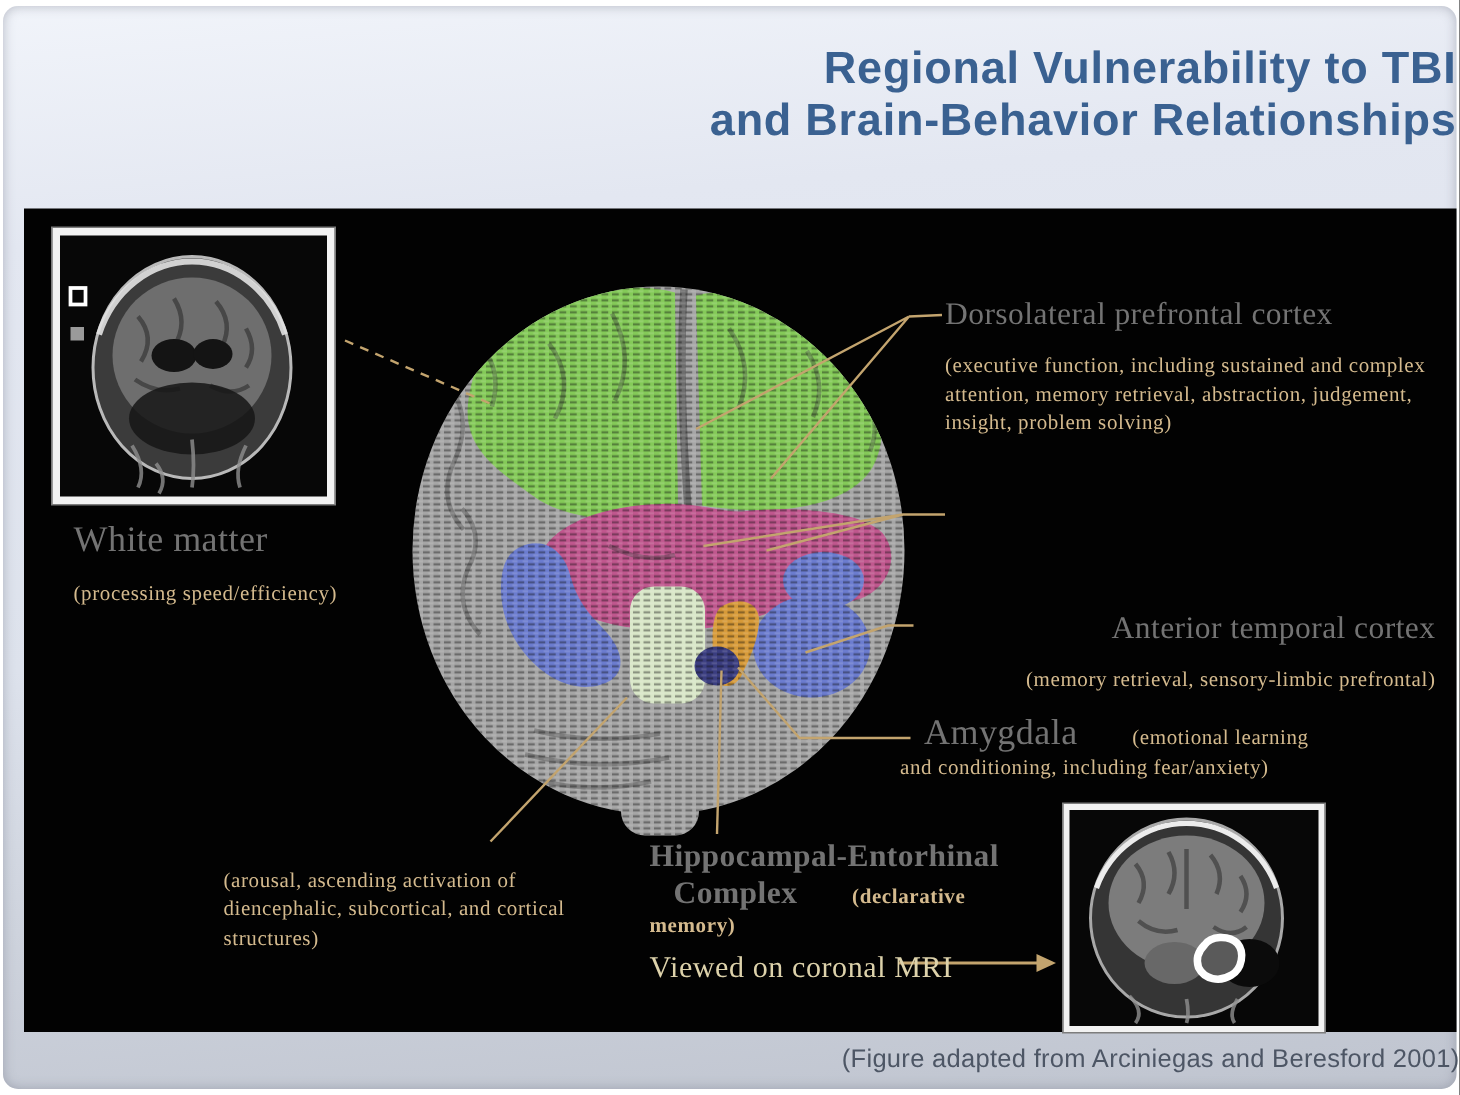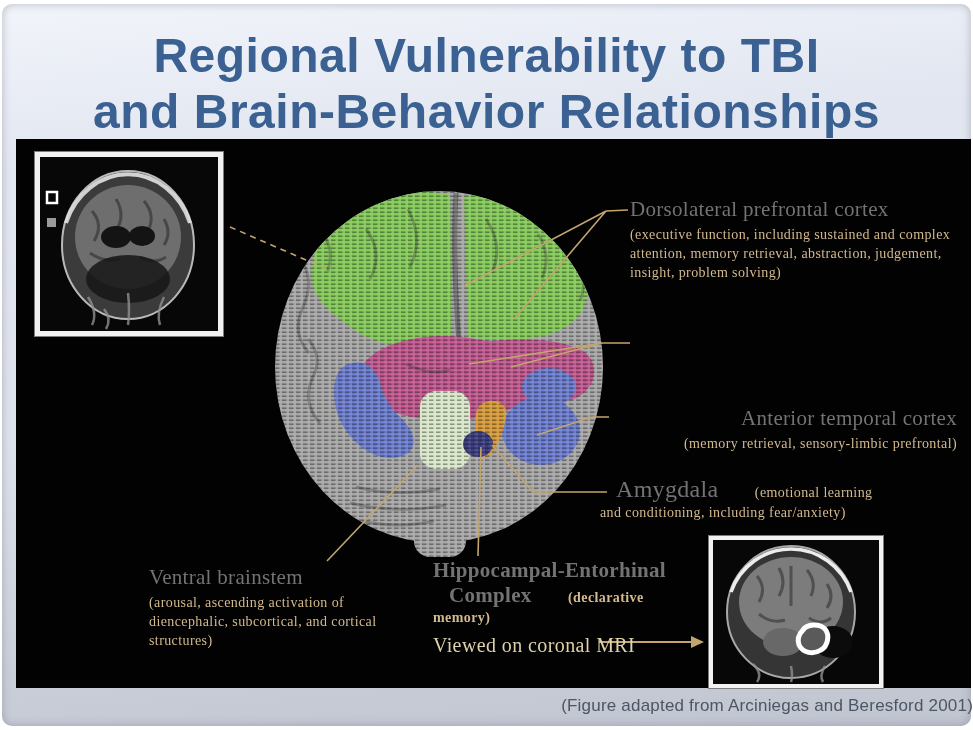--- a/index.html
+++ b/index.html
@@ -7,43 +7,43 @@
     width:973px;height:730px;position:relative;background:#ffffff;
     font-family:"Liberation Sans",sans-serif;overflow:hidden;
   }
   .slide{
     position:absolute;left:2px;top:4px;width:969px;height:722px;
     border-radius:10px;
     background:linear-gradient(175deg,#f1f4fa 0%,#e3e7f1 20%,#dde2ec 55%,#cdd2dc 78%,#bfc4cf 100%);
     box-shadow:inset 0 0 8px rgba(110,116,130,.45);
   }
   .title{
-    position:absolute;left:0;top:24px;width:100%;text-align:center;
-    font-weight:bold;font-size:48px;line-height:1.17;color:#3a6191;
+    position:absolute;left:0;top:24px;width:100%;text-align:right;
+    font-weight:bold;font-size:30px;line-height:1.17;color:#3a6191;
     letter-spacing:.5px;
   }
   .panel{
     position:absolute;left:14px;top:135px;width:955px;height:549px;
     background:#020202;
   }
   .diagram{position:absolute;left:0;top:0;}
   .mri{
     position:absolute;background:#070707;border:5px solid #f2f2f2;
     box-shadow:0 0 0 1px #7d7d7d;
   }
   .mri.tl{left:19px;top:13px;width:178px;height:174px;}
   .mri.br{left:693px;top:397px;width:166px;height:144px;border-width:4px;}
   .lbl{position:absolute;color:#e7d4a0;}
   .lbl .h{
     font-family:"Liberation Serif",serif;font-size:21px;line-height:1.18;
     color:#737373;letter-spacing:.3px;
   }
   .lbl .b{
     font-family:"Liberation Serif",serif;font-size:14px;line-height:1.38;
-    color:#d4ba8e;letter-spacing:.4px;margin-top:3px;
+    color:#d4ba8e;letter-spacing:.4px;margin-top:13px;
   }
   .lbl .h.big{font-size:24px;}
   .lbl .b.inline, .lbl .h.inline{display:inline;margin:16px;}
   .lbl-dorsolateral{left:614px;top:58px;width:322px;}
   .lbl-orbitofrontal{left:616px;top:192px;width:330px;}
   .lbl-anterior{left:596px;top:267px;width:345px;text-align:right;}
   .lbl-amygdala{left:584px;top:336px;width:276px;}
   .lbl-whitematter{left:33px;top:207px;width:300px;}
   .lbl-ventral{left:133px;top:426px;width:242px;}
   .lbl-hippocampal{left:417px;top:419px;width:286px;font-weight:bold;}
@@ -180,39 +180,42 @@
         <ellipse cx="120" cy="102" rx="20" ry="16" fill="#0b0b0b"></ellipse>
         <path d="M 90 90 C 94 84 106 83 112 89 C 117 95 115 106 108 110 C 100 115 90 113 86 105 C 84 99 86 94 90 90 Z" fill="#5a5a5a" stroke="#ffffff" stroke-width="5"></path>
         <g stroke="#909090" stroke-width="2.5" fill="none" opacity=".8">
           <path d="M 40 124 q 10 10 4 18"></path>
           <path d="M 78 126 q 2 10 0 16"></path>
           <path d="M 112 126 q -6 10 -2 16"></path>
         </g>
       </svg>
     </div>
 
+    <div class="lbl lbl-whitematter">
+      <div class="h big">White matter</div>
+      <div class="b">(processing speed/efficiency)</div>
+    </div>
 
     <div class="lbl lbl-dorsolateral">
       <div class="h">Dorsolateral prefrontal cortex</div>
       <div class="b">(executive function, including sustained and complex attention, memory retrieval, abstraction, judgement, insight, problem solving)</div>
     </div>
 
 
     <div class="lbl lbl-anterior">
       <div class="h">Anterior temporal cortex</div>
       <div class="b">(memory retrieval, sensory-limbic prefrontal)</div>
     </div>
 
     <div class="lbl lbl-amygdala">
       <span class="h big inline">Amygdala</span>
       <span class="b inline">(emotional learning and conditioning, including fear/anxiety)</span>
     </div>
 
     <div class="lbl lbl-ventral">
-      <div class="h">Ventral brainstem</div>
       <div class="b">(arousal, ascending activation of diencephalic, subcortical, and cortical structures)</div>
     </div>
 
     <div class="lbl lbl-hippocampal">
       <div class="h">Hippocampal-Entorhinal</div>
       <div>
         <span class="h inline">Complex</span>
         <span class="b inline">(declarative memory)</span>
       </div>
     </div>

